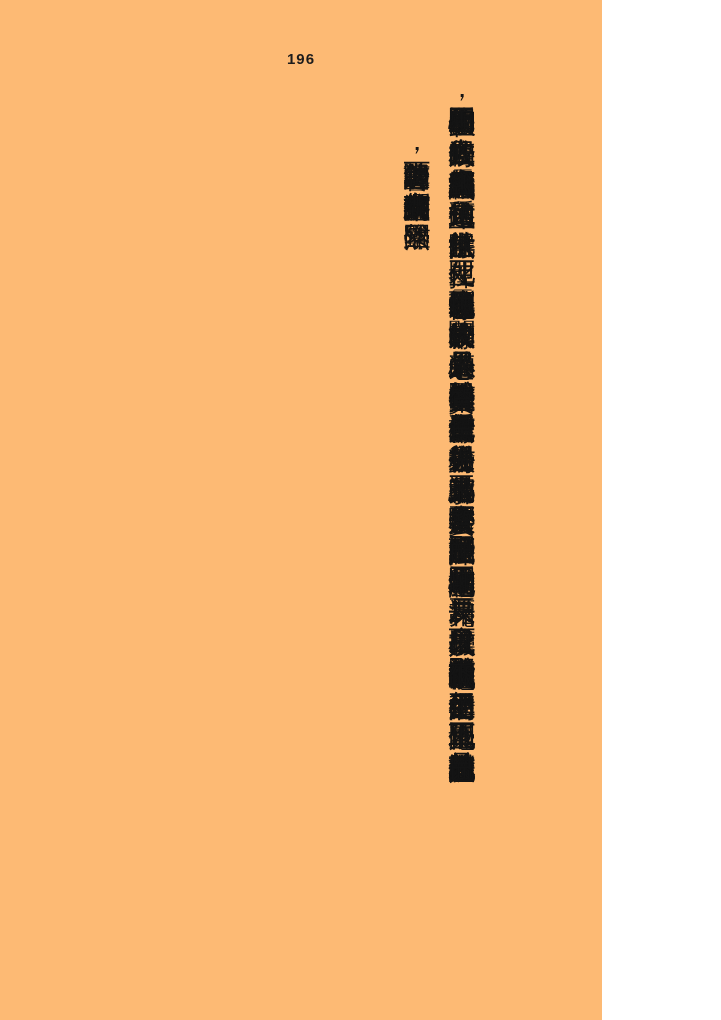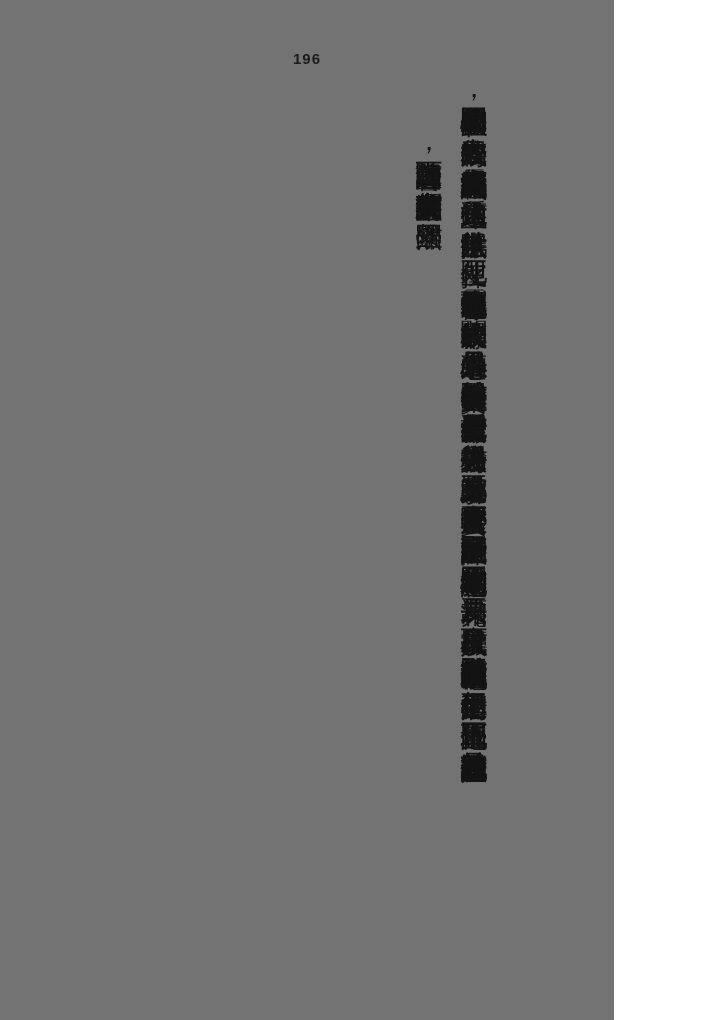--- a/index.html
+++ b/index.html
@@ -4,23 +4,22 @@
 <style>
   html, body {
     margin: 0;
     padding: 0;
     background: #ffffff;
   }
   .page {
     position: relative;
     width: 602px;
     height: 1020px;
-    background: #737373;
+    background: #fdba74;
     overflow: hidden;
-    padding-left: 12px;
   }
   .page-number {
     position: absolute;
     top: 50px;
     left: 0;
     width: 100%;
     text-align: center;
     font-family: "Liberation Sans", sans-serif;
     font-weight: 700;
     font-size: 15px;

